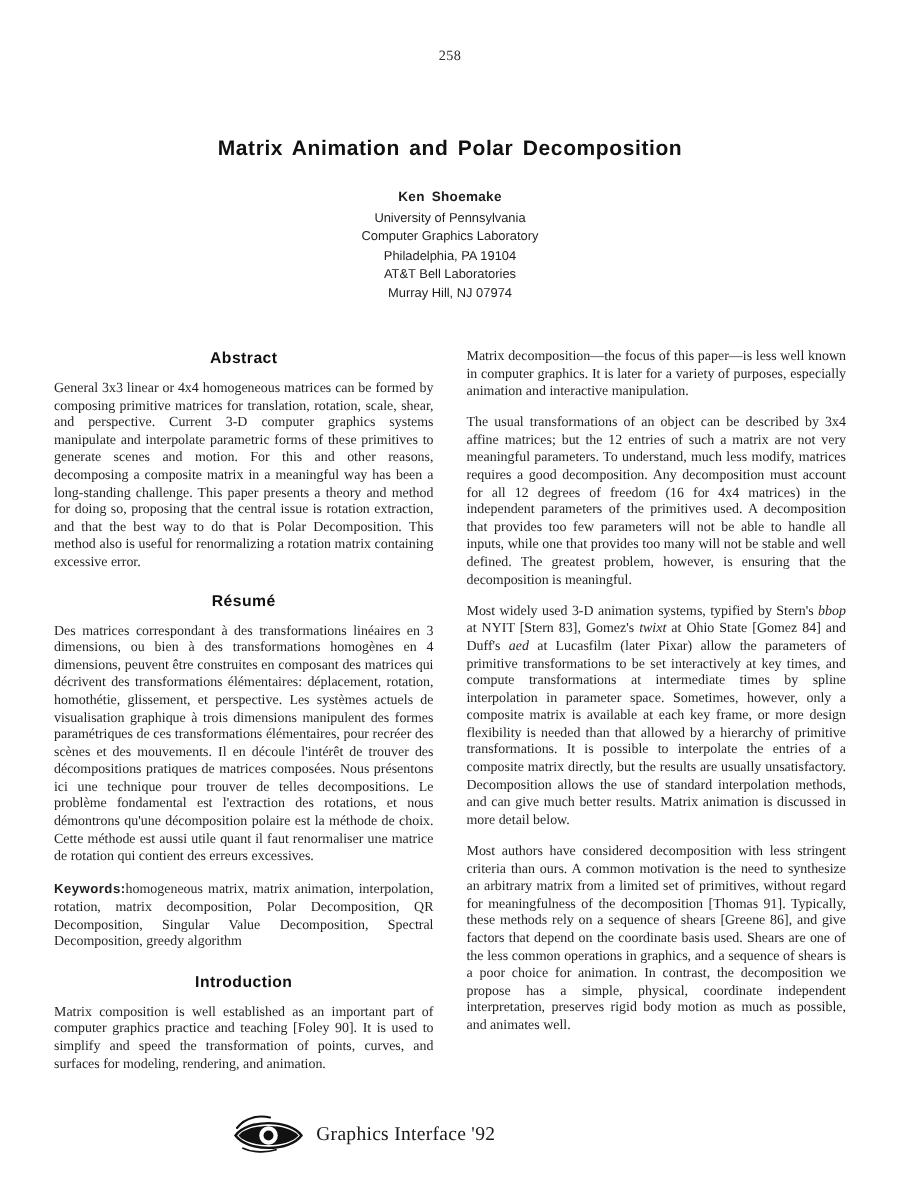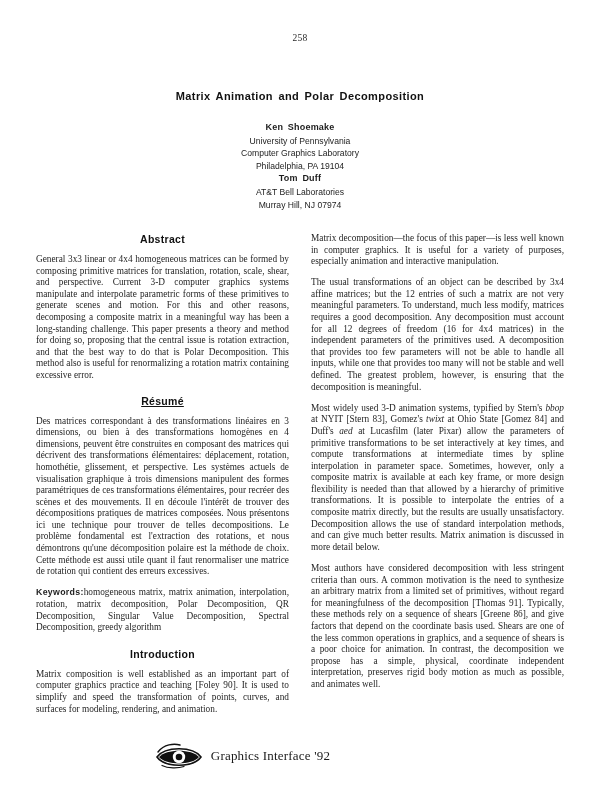--- a/index.html
+++ b/index.html
@@ -36,21 +36,21 @@
   }
 
   
   .title-block {
     text-align: center;
     margin-top: 47px;
   }
   .paper-title {
     font-family: "Liberation Sans", sans-serif;
     font-weight: bold;
-    font-size: 11px;
+    font-size: 14px;
     letter-spacing: 0.4px;
     color: #111;
     word-spacing: 2px;
   }
 
   .authors {
     text-align: center;
     margin-top: 19px;
     font-family: "Liberation Sans", sans-serif;
     font-size: 8.6px;
@@ -82,21 +82,21 @@
   .sec-head {
     font-family: "Liberation Sans", sans-serif;
     font-weight: bold;
     font-size: 10.5px;
     text-align: center;
     letter-spacing: 0.3px;
     margin: 0 0 9px 0;
     color: #111;
   }
   .sec-head.introduction { margin-top: 14px; }
-  .sec-head.resume { margin-top: 13px; text-decoration: underline; }
+  .sec-head.resume { margin-top: 13px; }
 
   p.body {
     margin: 0 0 9.5px 0;
     font-size: 9.3px;
     line-height: 11.6px;
     text-align: justify;
     color: #1f1f1f;
     font-family: "Liberation Serif", serif;
     hyphens: none;
   }
@@ -142,21 +142,20 @@
     <div class="paper-title">Matrix Animation and Polar Decomposition</div>
 
     <div class="authors">
       <div class="author-group">
         <div class="author-name">Ken  Shoemake</div>
         <div class="author-line">University of Pennsylvania</div>
         <div class="author-line">Computer Graphics Laboratory</div>
         <div class="author-line">Philadelphia, PA 19104</div>
       </div>
       <div class="author-group">
-        <div class="author-name">Tom  Duff</div>
         <div class="author-line">AT&amp;T Bell Laboratories</div>
         <div class="author-line">Murray Hill, NJ 07974</div>
       </div>
     </div>
   </div>
 
   <div class="columns">
 
     <div class="col">
 
@@ -168,21 +167,21 @@
 
       <p class="body"><span class="kw-label">Keywords:</span><span class="kw-body">homogeneous matrix, matrix animation, interpolation, rotation, matrix decomposition, Polar Decomposition, QR Decomposition, Singular Value Decomposition, Spectral Decomposition, greedy algorithm</span></p>
 
       <div class="sec-head introduction">Introduction</div>
       <p class="body">Matrix composition is well established as an important part of computer graphics practice and teaching [Foley 90]. It is used to simplify and speed the transformation of points, curves, and surfaces for modeling, rendering, and animation.</p>
 
     </div>
 
     <div class="col">
 
-      <p class="body">Matrix decomposition—the focus of this paper—is less well known in computer graphics. It is useful for a variety of purposes, especially animation and interactive manipulation.</p>
+      <p class="body">Matrix decomposition—the focus of this paper—is less well known in computer graphics. It is later for a variety of purposes, especially animation and interactive manipulation.</p>
       <p class="body">The usual transformations of an object can be described by 3x4 affine matrices; but the 12 entries of such a matrix are not very meaningful parameters. To understand, much less modify, matrices requires a good decomposition. Any decomposition must account for all 12 degrees of freedom (16 for 4x4 matrices) in the independent parameters of the primitives used. A decomposition that provides too few parameters will not be able to handle all inputs, while one that provides too many will not be stable and well defined. The greatest problem, however, is ensuring that the decomposition is meaningful.</p>
 
       <p class="body"><span>Most widely used 3-D animation systems, typified by Stern's </span><i>bbop</i><span> at NYIT [Stern 83], Gomez's </span><i>twixt</i><span> at Ohio State [Gomez 84] and Duff's </span><i>aed</i><span> at Lucasfilm (later Pixar) allow the parameters of primitive transformations to be set interactively at key times, and compute transformations at intermediate times by spline interpolation in parameter space. Sometimes, however, only a composite matrix is available at each key frame, or more design flexibility is needed than that allowed by a hierarchy of primitive transformations. It is possible to interpolate the entries of a composite matrix directly, but the results are usually unsatisfactory. Decomposition allows the use of standard interpolation methods, and can give much better results. Matrix animation is discussed in more detail below.</span></p>
 
       <p class="body">Most authors have considered decomposition with less stringent criteria than ours. A common motivation is the need to synthesize an arbitrary matrix from a limited set of primitives, without regard for meaningfulness of the decomposition [Thomas 91]. Typically, these methods rely on a sequence of shears [Greene 86], and give factors that depend on the coordinate basis used. Shears are one of the less common operations in graphics, and a sequence of shears is a poor choice for animation. In contrast, the decomposition we propose has a simple, physical, coordinate independent interpretation, preserves rigid body motion as much as possible, and animates well.</p>
 
     </div>
   </div>
 
   <div class="footer">

